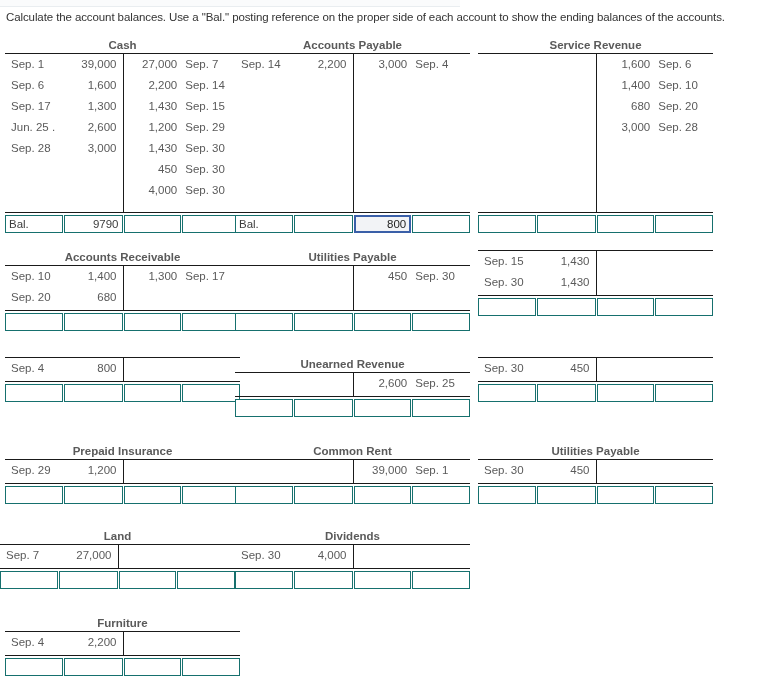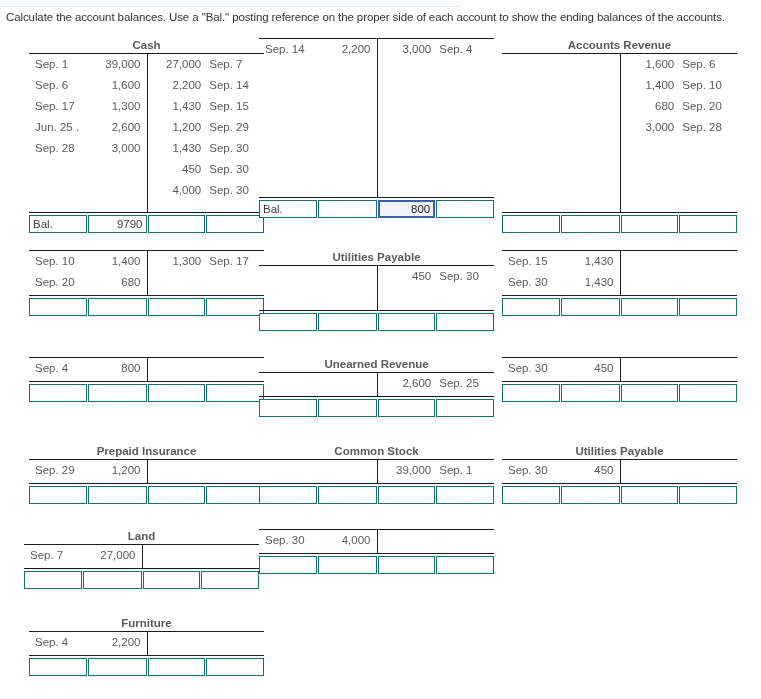--- a/index.html
+++ b/index.html
@@ -32,21 +32,20 @@
     font-size: 11.5px;
     color: #333333;
     letter-spacing: -0.1px;
     white-space: nowrap;
   }
 
   
   .t-acct {
     position: absolute;
     width: 235px;
-    margin-left: 24px;
   }
   .t-title {
     text-align: center;
     font-weight: bold;
     font-size: 11.5px;
     color: #5a5a5a;
     height: 15px;
     line-height: 15px;
   }
   .t-rule {
@@ -236,20 +235,21 @@
           <input type="text" class="tbox lbl" value="Bal." style="">
           <input type="text" class="tbox" value="9790" style="">
         </div>
         <div class="inp-side">
           <input type="text" class="tbox" value="" style="">
           <input type="text" class="tbox" value="" style="">
         </div>
       </div>
     </div>
     <div class="t-acct" style="left: 235px; top: 38px;">
+      <div class="t-title">Accounts Payable</div>
       <div class="t-rule"></div>
       <div class="t-body" style="height: 158px;">
         <div class="t-stem"></div>
         <div class="t-rows">
           <div class="t-row">
             <div class="t-side debit">
               <div class="cell-ref">Sep. 14</div>
               <div class="cell-amt">2,200</div>
             </div>
             <div class="t-side credit">
@@ -265,21 +265,21 @@
           <input type="text" class="tbox lbl" value="Bal." style="">
           <input type="text" class="tbox" value="" style="">
         </div>
         <div class="inp-side">
           <input type="text" class="tbox focused" value="800" style="">
           <input type="text" class="tbox" value="" style="">
         </div>
       </div>
     </div>
     <div class="t-acct" style="left: 478px; top: 38px;">
-      <div class="t-title">Accounts Revenue</div>
+      <div class="t-title">Service Revenue</div>
       <div class="t-rule"></div>
       <div class="t-body" style="height: 158px;">
         <div class="t-stem"></div>
         <div class="t-rows">
           <div class="t-row">
             <div class="t-side debit">
               <div class="cell-ref"></div>
               <div class="cell-amt"></div>
             </div>
             <div class="t-side credit">
@@ -325,20 +325,21 @@
           <input type="text" class="tbox lbl" value="" style="">
           <input type="text" class="tbox" value="" style="">
         </div>
         <div class="inp-side">
           <input type="text" class="tbox" value="" style="">
           <input type="text" class="tbox" value="" style="">
         </div>
       </div>
     </div>
     <div class="t-acct" style="left: 5px; top: 250px;">
+      <div class="t-title">Accounts Receivable</div>
       <div class="t-rule"></div>
       <div class="t-body" style="height: 44px;">
         <div class="t-stem"></div>
         <div class="t-rows">
           <div class="t-row">
             <div class="t-side debit">
               <div class="cell-ref">Sep. 10</div>
               <div class="cell-amt">1,400</div>
             </div>
             <div class="t-side credit">
@@ -551,21 +552,21 @@
           <input type="text" class="tbox lbl" value="" style="">
           <input type="text" class="tbox" value="" style="">
         </div>
         <div class="inp-side">
           <input type="text" class="tbox" value="" style="">
           <input type="text" class="tbox" value="" style="">
         </div>
       </div>
     </div>
     <div class="t-acct" style="left: 235px; top: 444px;">
-      <div class="t-title">Common Stock</div>
+      <div class="t-title">Common Rent</div>
       <div class="t-rule"></div>
       <div class="t-body" style="height: 23px;">
         <div class="t-stem"></div>
         <div class="t-rows">
           <div class="t-row">
             <div class="t-side debit">
               <div class="cell-ref"></div>
               <div class="cell-amt"></div>
             </div>
             <div class="t-side credit">
@@ -641,20 +642,21 @@
           <input type="text" class="tbox lbl" value="" style="">
           <input type="text" class="tbox" value="" style="">
         </div>
         <div class="inp-side">
           <input type="text" class="tbox" value="" style="">
           <input type="text" class="tbox" value="" style="">
         </div>
       </div>
     </div>
     <div class="t-acct" style="left: 235px; top: 529px;">
+      <div class="t-title">Dividends</div>
       <div class="t-rule"></div>
       <div class="t-body" style="height: 23px;">
         <div class="t-stem"></div>
         <div class="t-rows">
           <div class="t-row">
             <div class="t-side debit">
               <div class="cell-ref">Sep. 30</div>
               <div class="cell-amt">4,000</div>
             </div>
             <div class="t-side credit">

